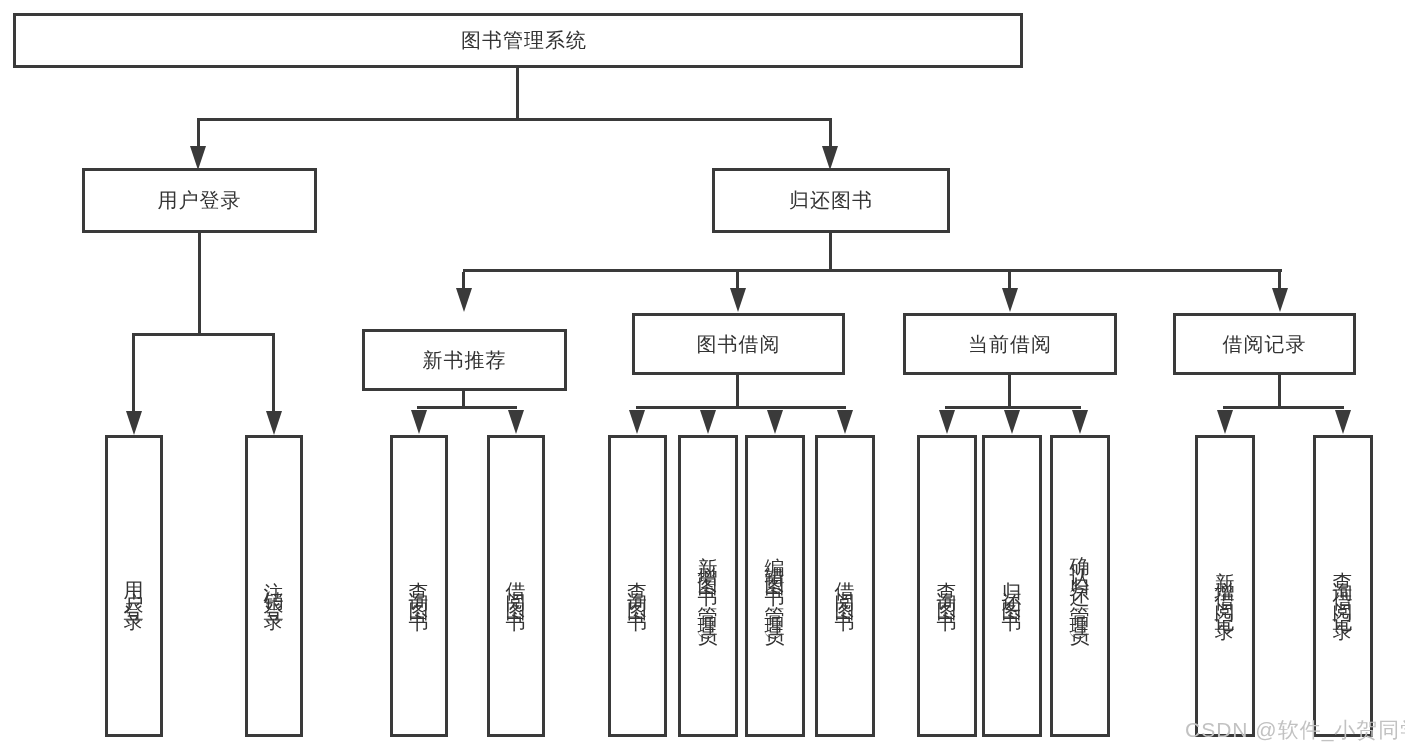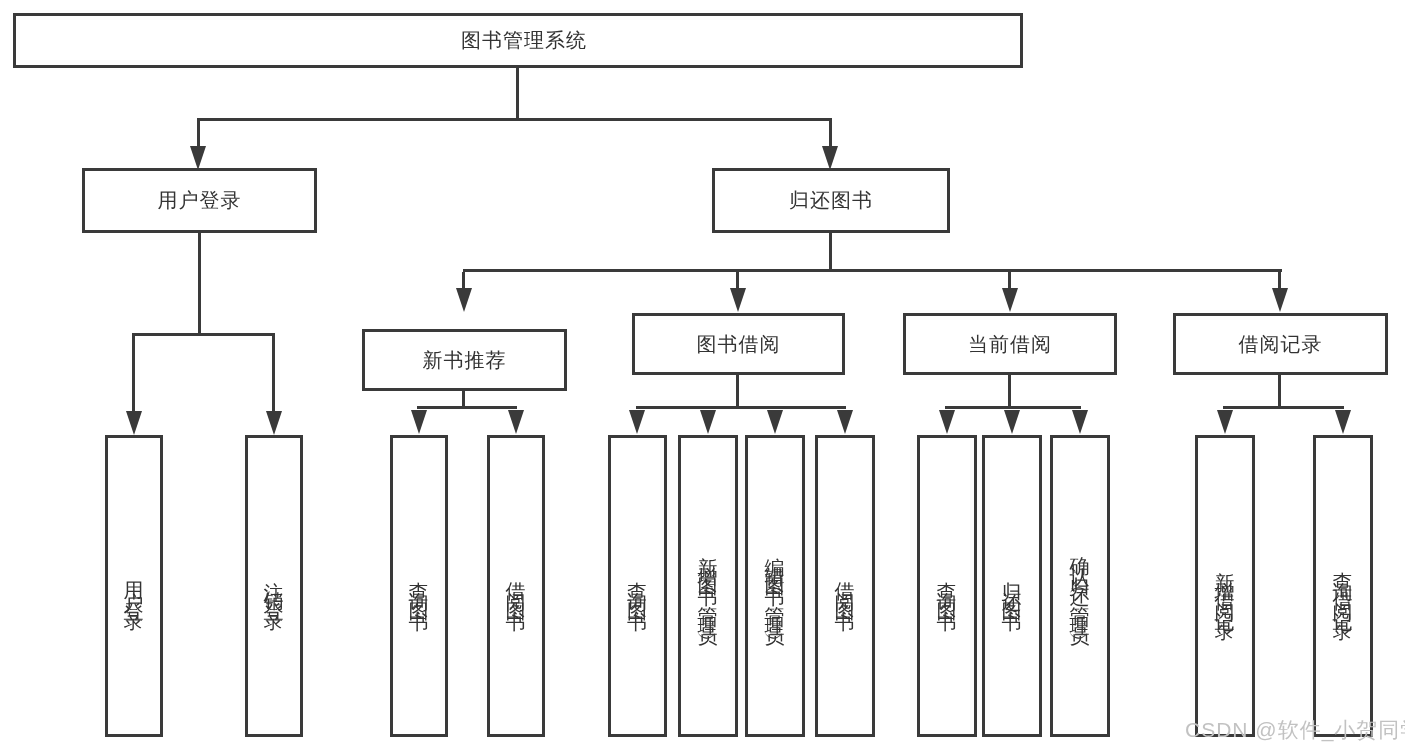--- a/index.html
+++ b/index.html
@@ -79,21 +79,21 @@
   <div class="vline" style="left:736px;top:272px;height:16px;"></div>
   <div class="arrow" style="left:730px;top:288px;"></div>
   <div class="vline" style="left:1008px;top:272px;height:16px;"></div>
   <div class="arrow" style="left:1002px;top:288px;"></div>
   <div class="vline" style="left:1278px;top:272px;height:16px;"></div>
   <div class="arrow" style="left:1272px;top:288px;"></div>
 
   <div class="box" style="left:362px;top:313px;width:205px;height:62px;margin-top:16px;">新书推荐</div>
   <div class="box" style="left:632px;top:313px;width:213px;height:62px;">图书借阅</div>
   <div class="box" style="left:903px;top:313px;width:214px;height:62px;">当前借阅</div>
-  <div class="box" style="left:1173px;top:313px;width:215px;height:62px;">借阅记录</div>
+  <div class="box" style="left:1173px;top:313px;width:183px;height:62px;">借阅记录</div>
 
   <div class="vline" style="left:462px;top:375px;height:34px;"></div>
   <div class="hline" style="left:417px;top:406px;width:100px;"></div>
   <div class="arrow" style="left:411px;top:410px;"></div>
   <div class="arrow" style="left:508px;top:410px;"></div>
 
   <div class="vline" style="left:736px;top:375px;height:34px;"></div>
   <div class="hline" style="left:636px;top:406px;width:210px;"></div>
   <div class="arrow" style="left:629px;top:410px;"></div>
   <div class="arrow" style="left:700px;top:410px;"></div>

